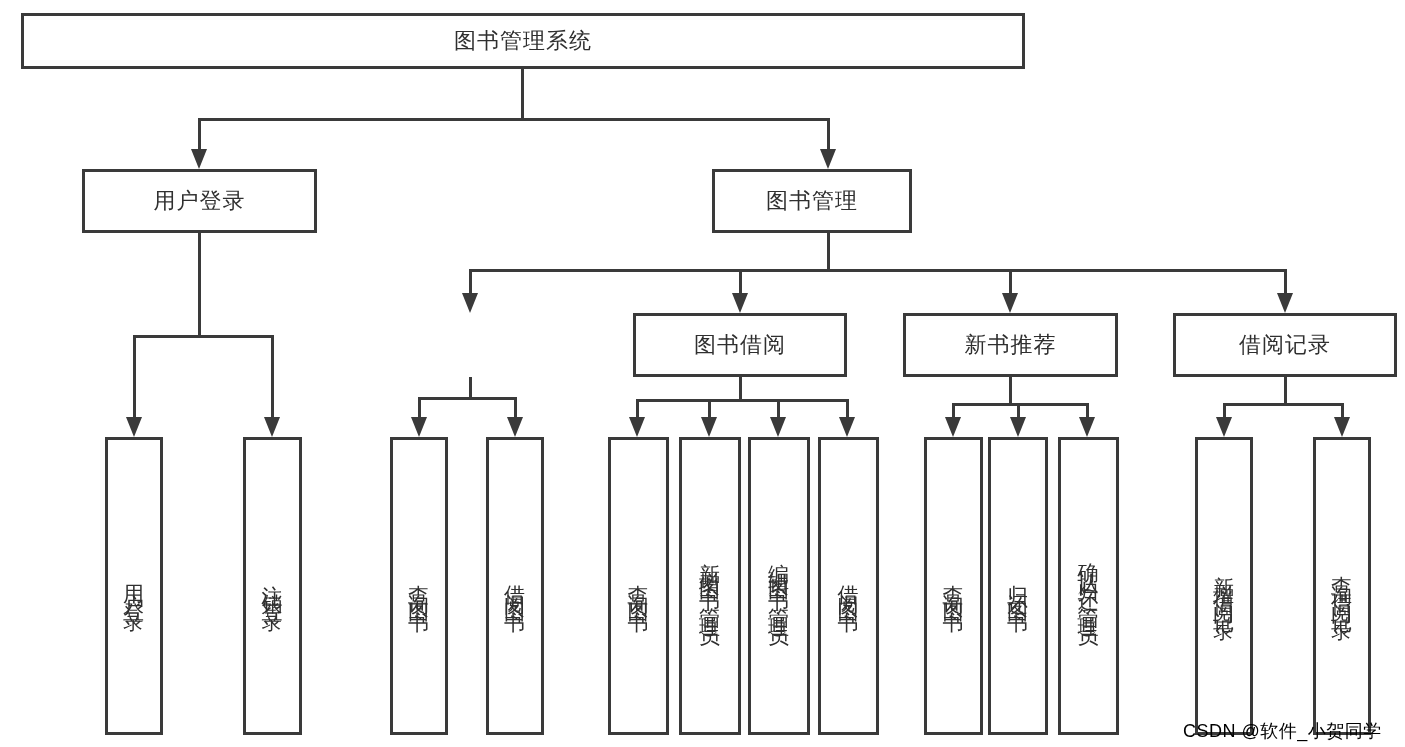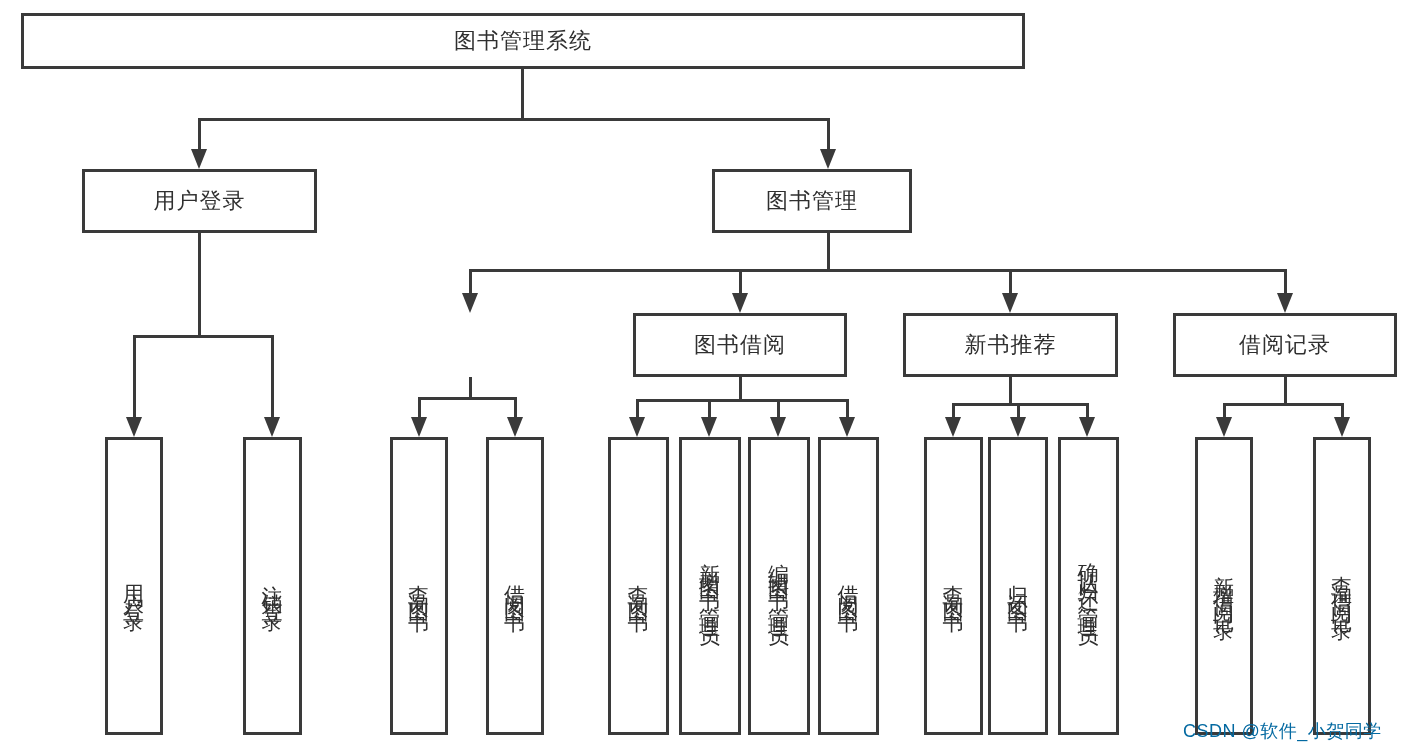--- a/index.html
+++ b/index.html
@@ -20,21 +20,21 @@
   }
   .vl { position:absolute; width:3px; background:#3a3a3a; }
   .hl { position:absolute; height:3px; background:#3a3a3a; }
   .ar {
     position:absolute; width:0; height:0;
     border-left:8px solid transparent; border-right:8px solid transparent;
     border-top:20px solid #3a3a3a;
   }
   .wm {
     position:absolute; left:1183px; top:719px;
-    font-size:18px; color:#0369a1; letter-spacing:0.5px; white-space:nowrap;
+    font-size:18px; color:#000000; letter-spacing:0.5px; white-space:nowrap;
   }
 </style>
 </head>
 <body>
 
 <div class="canvas">
 
   <div class="box hbox" style="left:21px; top:13px; width:1004px; height:56px;">
     <span>图书管理系统</span>
   </div>

